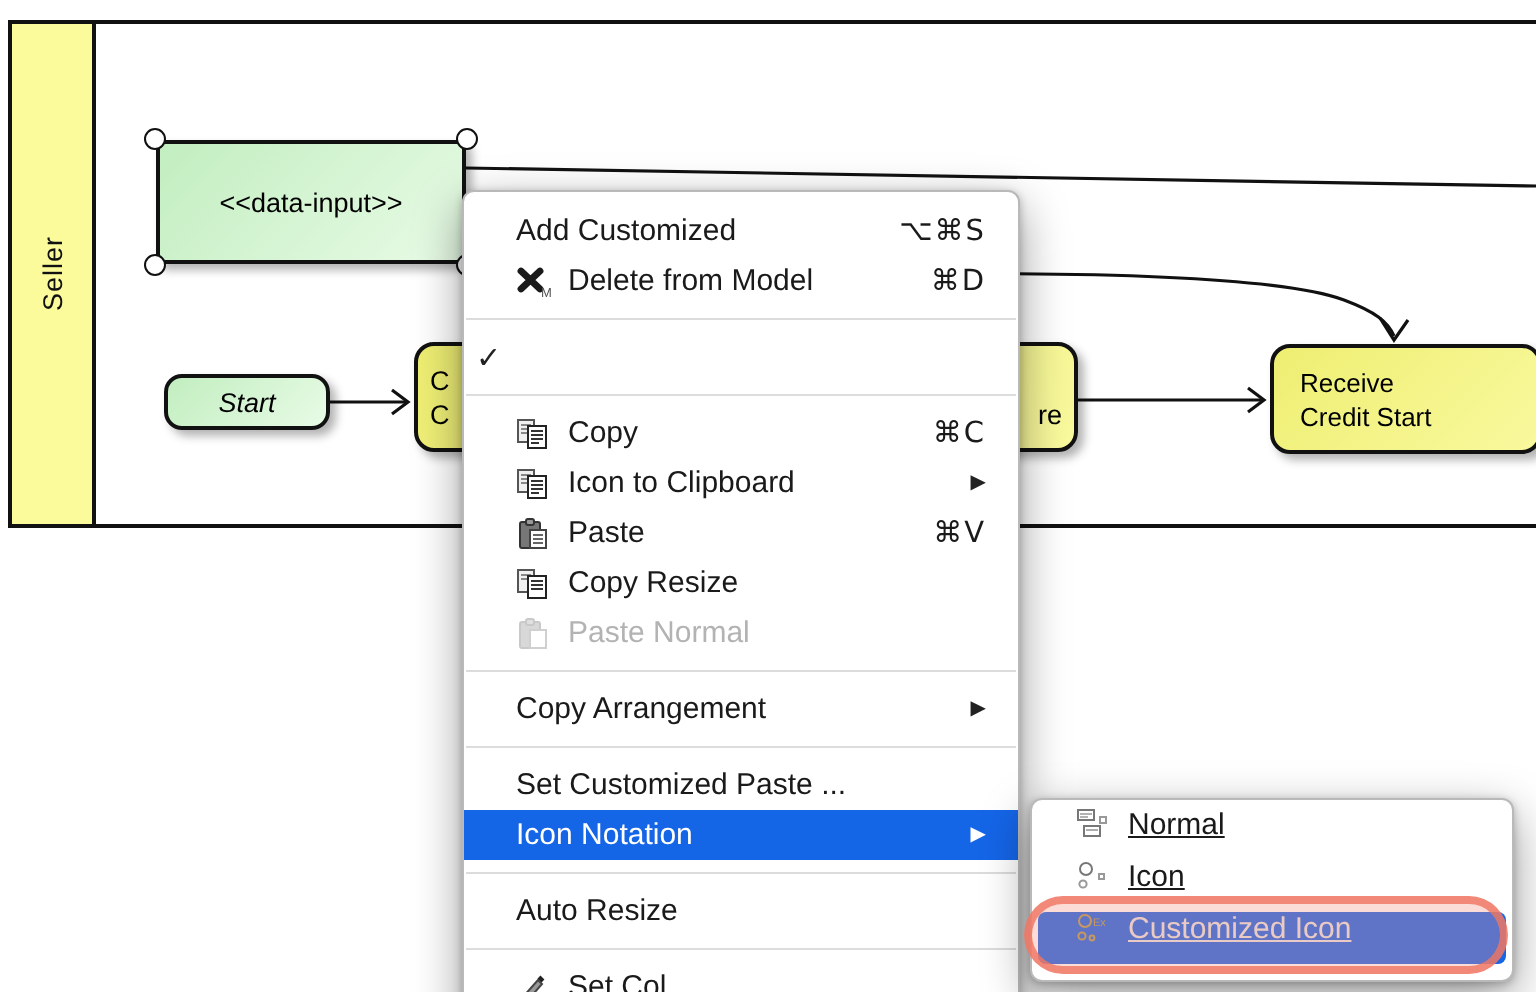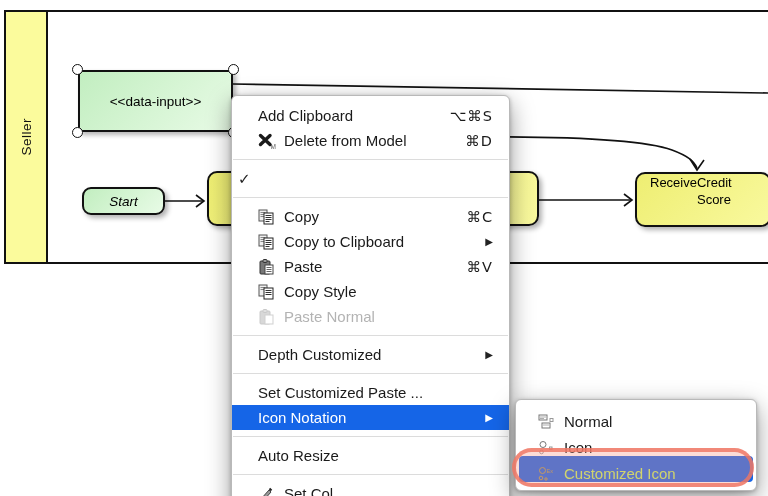--- a/index.html
+++ b/index.html
@@ -5,21 +5,21 @@
   html,body{margin:0;padding:0;width:768px;height:496px;overflow:hidden;background:#fff;
     font-family:"Liberation Sans","DejaVu Sans",sans-serif;}
   #stage{position:relative;width:768px;height:496px;}
 
   
   .pool{position:absolute;left:4px;top:10px;width:772px;height:250px;border:2px solid #111;background:#fff;display:flex;}
   .lane-band{width:40px;height:100%;background:#fbfb9c;border-right:2px solid #111;display:flex;align-items:center;justify-content:center;}
   .vtext{writing-mode:vertical-rl;transform:rotate(180deg);font-size:13.5px;color:#111;letter-spacing:.5px;}
   .wires{position:absolute;left:0;top:0;width:768px;height:496px;z-index:2;pointer-events:none;}
   .node{position:absolute;z-index:3;border:2px solid #111;box-shadow:3px 3px 5px rgba(0,0,0,.30);
-    display:flex;align-items:center;justify-content:center;font-size:13.5px;color:#000;}
+    display:flex;flex-direction:column;align-items:center;justify-content:center;font-size:13.5px;color:#000;}
   .green{background:linear-gradient(135deg,#c2eec0,#e8fbe6);}
   .yellow{background:linear-gradient(135deg,#eeee72,#f9f99e);}
   #node-customer{left:78px;top:70px;width:151px;height:58px;border-radius:2px;line-height:19px;gap:3px;}
   #node-start{left:82px;top:187px;width:79px;height:24px;border-radius:9px;font-style:italic;}
   #node-hidden{left:207px;top:171px;width:328px;height:51px;border-radius:10px;align-items:stretch;justify-content:center;line-height:17px;}
   #node-hidden .frag-row{display:flex;justify-content:space-between;padding:0 6px;}
   #node-receive{left:635px;top:172px;width:119px;height:51px;border-radius:10px;align-items:flex-start;padding-left:13px;line-height:17px;font-size:13px;}
   .handle{position:absolute;z-index:4;width:11px;height:11px;border-radius:50%;background:#fff;border:1.5px solid #111;box-sizing:border-box;}
 
   
@@ -30,23 +30,23 @@
   .mi{height:25px;display:flex;align-items:center;padding:0 16px 0 6px;font-size:15px;color:#1a1a1a;white-space:nowrap;}
   .mi .chk{width:20px;flex:0 0 20px;font-size:15px;font-weight:600;color:#222;}
   .mi .mic{width:22px;flex:0 0 22px;margin-right:4px;display:flex;align-items:center;}
   .mi .sc{margin-left:auto;font-family:"DejaVu Sans",sans-serif;font-size:14.5px;color:#1a1a1a;letter-spacing:1px;}
   .mi .sub{margin-left:auto;font-family:"DejaVu Sans",sans-serif;font-size:10px;color:#222;}
   .mi.hl{background:#1565e7;color:#fff;}
   .mi.hl .sub{color:#fff;}
   .mi.dis{color:#b3b3b3;}
   .mi.dis .mic{opacity:.45;}
   .msep{height:1px;background:#dcdcdc;margin:6px 1px;}
-  .smi{height:26px;display:flex;align-items:flex-end;padding:0 10px 0 22px;font-size:15px;color:#1a1a1a;white-space:nowrap;}
+  .smi{height:26px;display:flex;align-items:flex-start;padding:0 10px 0 22px;font-size:15px;color:#1a1a1a;white-space:nowrap;text-decoration:underline;}
   .smi .mic{width:20px;flex:0 0 20px;margin-right:6px;display:flex;align-items:center;}
-  .smi.hl{background:#1565e7;color:#bef264;border-radius:4px;margin:0 3px;padding-left:19px;}
+  .smi.hl{background:#1565e7;color:#e5e5e5;border-radius:4px;margin:0 3px;padding-left:19px;}
 
   
   #annotation{position:absolute;left:512px;top:448px;width:242px;height:39px;z-index:12;
     border:4px solid rgba(239,118,100,.82);background:rgba(247,148,132,.33);border-radius:20px;
     box-sizing:border-box;pointer-events:none;}
 </style>
 </head>
 <body>
 
 <div id="stage">
@@ -88,27 +88,27 @@
         <span></span>
       </div>
     <div class="frag-row">
         <span>C</span>
         <span>re</span>
       </div>
   </div>
 
   <div class="node yellow" id="node-receive">
     <span>Receive</span>
-    <span>Credit Score</span>
+    <span>Credit Start</span>
   </div>
 
   <div class="panel" id="context-menu">
     <div class="mi">
       <span class="chk"></span>
-      <span>Add Clipboard</span>
+      <span>Add Customized</span>
       <span class="sc">⌥⌘S</span>
     </div>
     <div class="mi">
       <span class="chk"></span>
       <span class="mic">
         <svg width="18" height="16" viewBox="0 0 18 16">
             <path d="M2.5 2.5 L12 11.5 M12 2.5 L2.5 11.5" stroke="#1a1a1a" stroke-width="3.4" stroke-linecap="round" fill="none"></path>
             <text x="12.5" y="15.5" font-size="6.5" fill="#555">M</text>
           </svg>
       </span>
@@ -136,21 +136,21 @@
     <div class="mi">
       <span class="chk"></span>
       <span class="mic">
         <svg width="16" height="16" viewBox="0 0 16 16">
             <rect x="1" y="1" width="8" height="11" fill="#f0f0f0" stroke="#555"></rect>
             <path d="M2.5 3.5h5M2.5 5.5h5M2.5 7.5h5" stroke="#888" stroke-width="1" fill="none"></path>
             <rect x="6" y="4" width="9" height="11" fill="#fff" stroke="#222"></rect>
             <path d="M7.5 6.5h6M7.5 8.5h6M7.5 10.5h6M7.5 12.5h4" stroke="#333" stroke-width="1" fill="none"></path>
           </svg>
       </span>
-      <span>Copy to Clipboard</span>
+      <span>Icon to Clipboard</span>
       <span class="sub">▶</span>
     </div>
     <div class="mi">
       <span class="chk"></span>
       <span class="mic">
         <svg width="16" height="16" viewBox="0 0 16 16">
             <rect x="2" y="2" width="10" height="13" rx="1" fill="#777" stroke="#333"></rect>
             <rect x="5" y="0.5" width="4" height="3" rx="1" fill="#999" stroke="#333"></rect>
             <rect x="7" y="6" width="8" height="9" fill="#fff" stroke="#444"></rect>
             <path d="M8.5 8.5h5M8.5 10.5h5M8.5 12.5h5" stroke="#666" stroke-width="1" fill="none"></path>
@@ -162,37 +162,37 @@
     <div class="mi">
       <span class="chk"></span>
       <span class="mic">
         <svg width="16" height="16" viewBox="0 0 16 16">
             <rect x="1" y="1" width="8" height="11" fill="#f0f0f0" stroke="#555"></rect>
             <path d="M2.5 3.5h5M2.5 5.5h5" stroke="#888" stroke-width="1" fill="none"></path>
             <rect x="6" y="4" width="9" height="11" fill="#fff" stroke="#222"></rect>
             <path d="M7.5 6.5h6M7.5 8.5h6M7.5 10.5h6" stroke="#333" stroke-width="1" fill="none"></path>
           </svg>
       </span>
-      <span>Copy Style</span>
+      <span>Copy Resize</span>
     </div>
     <div class="mi dis">
       <span class="chk"></span>
       <span class="mic">
         <svg width="16" height="16" viewBox="0 0 16 16">
             <rect x="2" y="2" width="10" height="13" rx="1" fill="#aaa" stroke="#888"></rect>
             <rect x="5" y="0.5" width="4" height="3" rx="1" fill="#bbb" stroke="#888"></rect>
             <rect x="7" y="6" width="8" height="9" fill="#fff" stroke="#999"></rect>
           </svg>
       </span>
       <span>Paste Normal</span>
     </div>
     <div class="msep"></div>
     <div class="mi">
       <span class="chk"></span>
-      <span>Depth Customized</span>
+      <span>Copy Arrangement</span>
       <span class="sub">▶</span>
     </div>
     <div class="msep"></div>
     <div class="mi">
       <span class="chk"></span>
       <span>Set Customized Paste ...</span>
     </div>
     <div class="mi hl">
       <span class="chk"></span>
       <span>Icon Notation</span>

